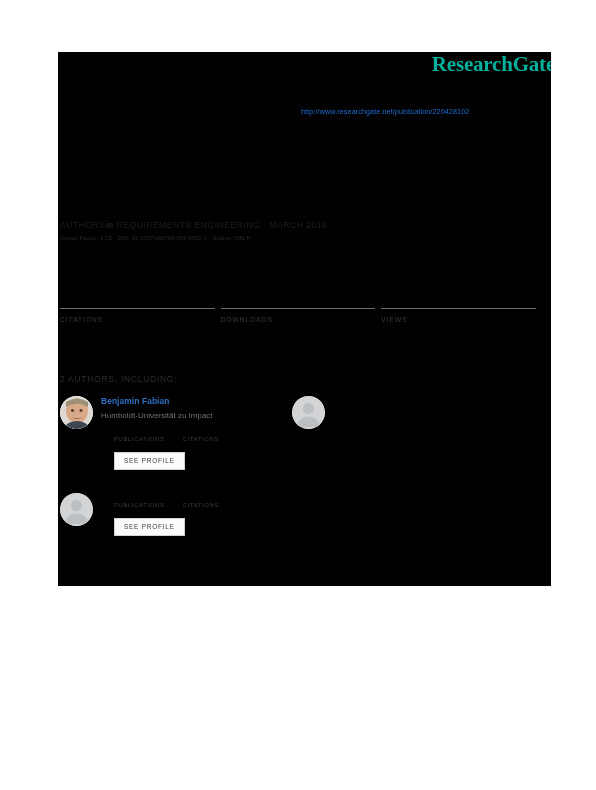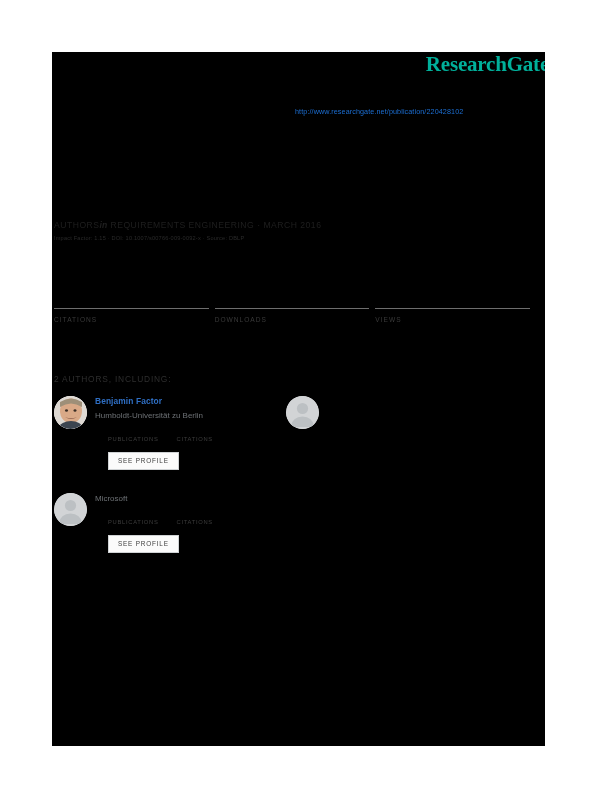--- a/index.html
+++ b/index.html
@@ -12,24 +12,24 @@
     height: 790px;
     font-family: "Liberation Sans", sans-serif;
     -webkit-font-smoothing: antialiased;
     overflow: hidden;
     position: relative;
   }
 
   
   .page-panel {
     position: absolute;
-    left: 52px;
+    left: 58px;
     top: 52px;
     width: 493px;
-    height: 694px;
+    height: 534px;
     background: #000000;
     overflow: hidden;
   }
 
   .rg-logo {
     position: absolute;
     right: -4px;
     top: 0px;
     font-family: "Liberation Serif", serif;
     font-weight: bold;
@@ -283,22 +283,22 @@
               <ellipse cx="17" cy="15" rx="11" ry="12.5" fill="#d9a987"></ellipse>
               <path d="M6 6 Q17 -1 28 6 L28 11 Q17 4 6 11 Z" fill="#9e8f78"></path>
               <ellipse cx="12.5" cy="14.5" rx="1.5" ry="1.2" fill="#3a2d24"></ellipse>
               <ellipse cx="21" cy="14.5" rx="1.5" ry="1.2" fill="#3a2d24"></ellipse>
               <path d="M11 21 Q17 25 23 21 Q17 23.5 11 21 Z" fill="#8a5c4a"></path>
               <path d="M2 33 Q8 25 17 25 Q26 25 31 33 Z" fill="#3c4550"></path>
             </g>
           </svg>
         </div>
         <div class="author-info">
-          <div class="author-name">Benjamin Factor</div>
-          <div class="author-affil">Humboldt-Universität zu Berlin</div>
+          <div class="author-name">Benjamin Fabian</div>
+          <div class="author-affil">Humboldt-Universität zu Impact</div>
           <div class="author-metrics">
             <div class="metric">
               <div class="metric-value"></div>
               <div class="metric-label">PUBLICATIONS</div>
             </div>
             <div class="metric">
               <div class="metric-value"></div>
               <div class="metric-label">CITATIONS</div>
             </div>
           </div>
@@ -322,21 +322,20 @@
 
       <div class="author-card spacer-right">
         <div class="avatar">
           <svg width="33" height="33" viewBox="0 0 33 33">
             <circle cx="16.5" cy="16.5" r="16.5" fill="#d2d4d6"></circle>
             <circle cx="16.5" cy="12.5" r="5.6" fill="#bcc0c3"></circle>
             <path d="M4.5 31 Q6.5 20.5 16.5 20.5 Q26.5 20.5 28.5 31 Z" fill="#bcc0c3"></path>
           </svg>
         </div>
         <div class="author-info">
-          <div class="author-affil">Microsoft</div>
           <div class="author-metrics">
             <div class="metric">
               <div class="metric-value"></div>
               <div class="metric-label">PUBLICATIONS</div>
             </div>
             <div class="metric">
               <div class="metric-value"></div>
               <div class="metric-label">CITATIONS</div>
             </div>
           </div>

